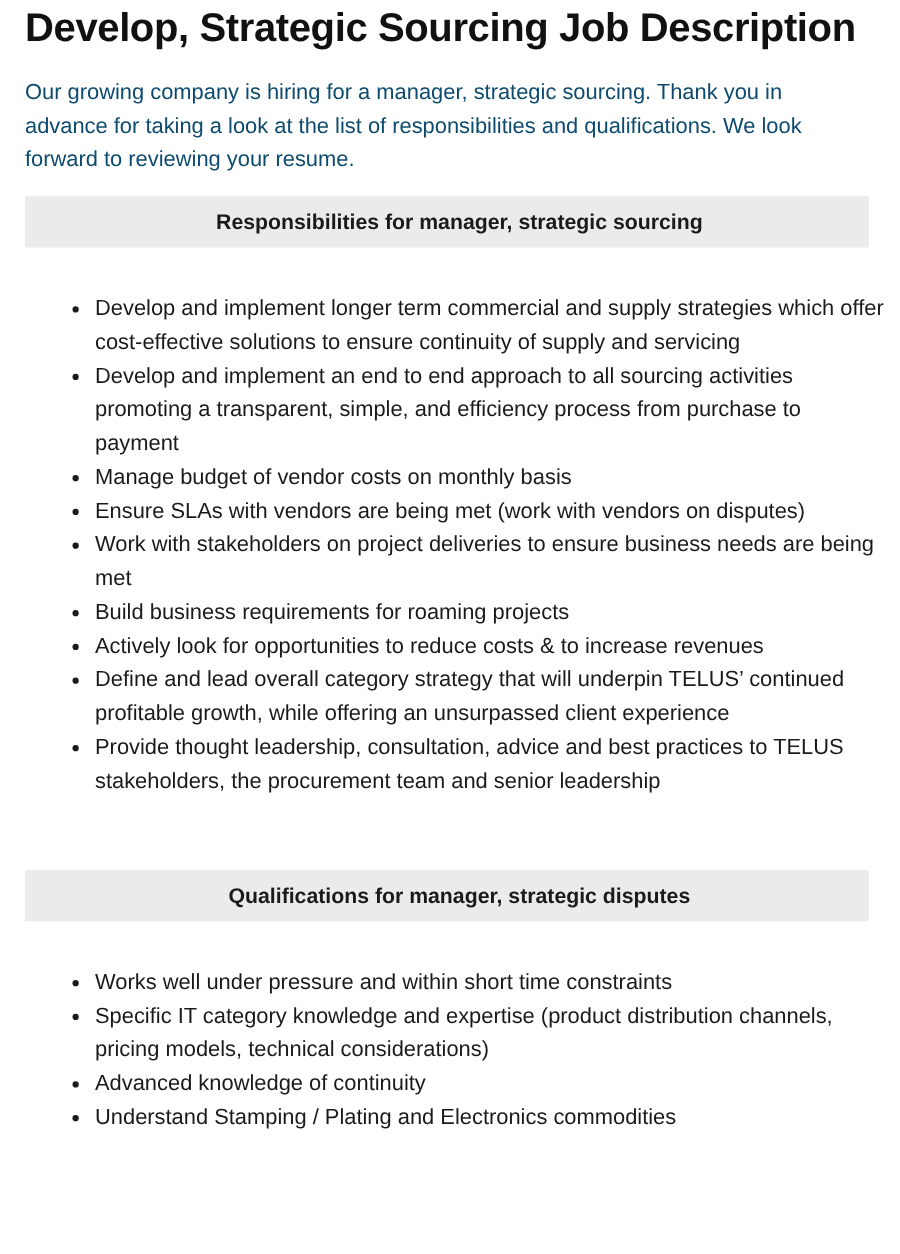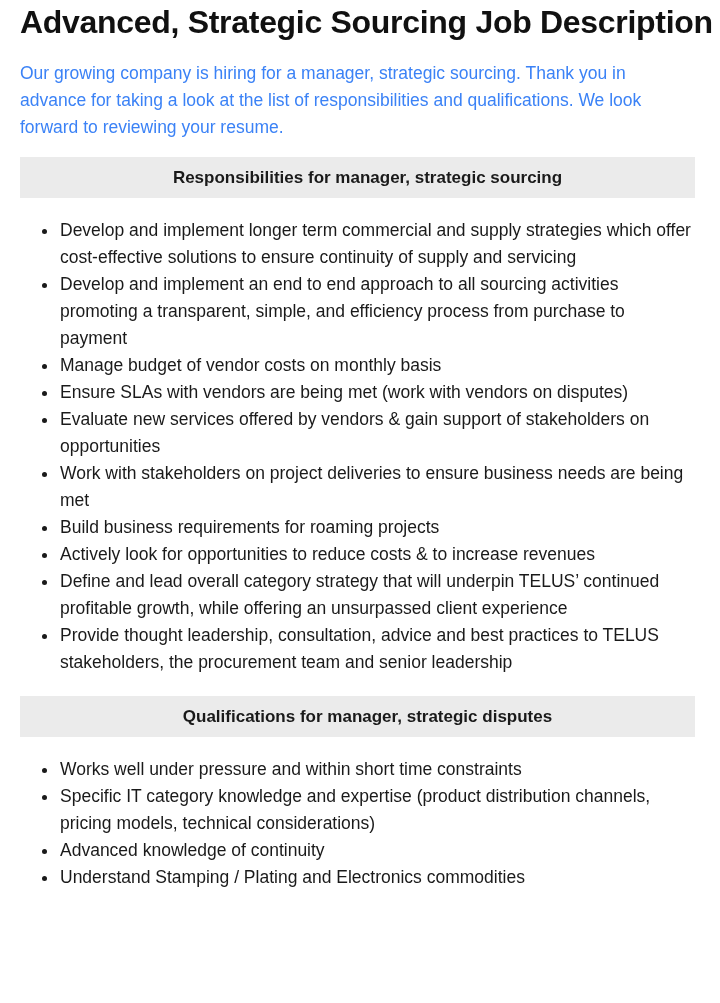--- a/index.html
+++ b/index.html
@@ -25,21 +25,21 @@
       color: #111111;
     }
     .intro {
       position: absolute;
       top: 60px;
       left: 0;
       width: 675px;
       margin: 0;
       font-size: 17.5px;
       line-height: 27px;
-      color: #3b82f6;
+      color: #0c4a6e;
     }
     .section-bar {
       position: absolute;
       left: 0;
       width: 675px;
       height: 41px;
       background: #ebebeb;
       box-sizing: border-box;
       padding-left: 20px;
       display: flex;
@@ -49,21 +49,21 @@
     .section-bar h2 {
       margin: 0;
       font-size: 17px;
       font-weight: bold;
       color: #1a1a1a;
     }
     ul.items {
       position: absolute;
       left: 0;
       width: 675px;
-      margin: 0;
+      margin: 16px;
       padding: 0 0 0 40px;
       box-sizing: border-box;
       list-style: none;
     }
     ul.items li {
       position: relative;
       font-size: 17.5px;
       line-height: 27px;
       color: #1a1a1a;
     }
@@ -75,34 +75,33 @@
       width: 5px;
       height: 5px;
       border-radius: 50%;
       background: #1a1a1a;
     }
   </style>
 </head>
 <body>
 
 <div class="page">
-  <h1>Advanced, Strategic Sourcing Job Description</h1>
+  <h1>Develop, Strategic Sourcing Job Description</h1>
 
   <p class="intro">Our growing company is hiring for a manager, strategic sourcing. Thank you in advance for taking a look at the list of responsibilities and qualifications. We look forward to reviewing your resume.</p>
 
   <div class="section-bar" style="top:157px;">
     <h2>Responsibilities for manager, strategic sourcing</h2>
   </div>
 
   <ul class="items" style="top:217px;">
     <li>Develop and implement longer term commercial and supply strategies which offer cost-effective solutions to ensure continuity of supply and servicing</li>
     <li>Develop and implement an end to end approach to all sourcing activities promoting a transparent, simple, and efficiency process from purchase to payment</li>
     <li>Manage budget of vendor costs on monthly basis</li>
     <li>Ensure SLAs with vendors are being met (work with vendors on disputes)</li>
-    <li>Evaluate new services offered by vendors &amp; gain support of stakeholders on opportunities</li>
     <li>Work with stakeholders on project deliveries to ensure business needs are being met</li>
     <li>Build business requirements for roaming projects</li>
     <li>Actively look for opportunities to reduce costs &amp; to increase revenues</li>
     <li>Define and lead overall category strategy that will underpin TELUS’ continued profitable growth, while offering an unsurpassed client experience</li>
     <li>Provide thought leadership, consultation, advice and best practices to TELUS stakeholders, the procurement team and senior leadership</li>
   </ul>
 
   <div class="section-bar" style="top:696px;">
     <h2>Qualifications for manager, strategic disputes</h2>
   </div>

